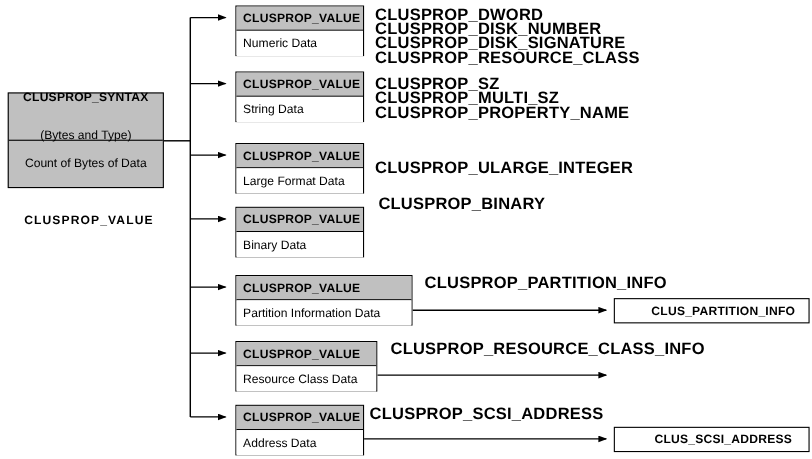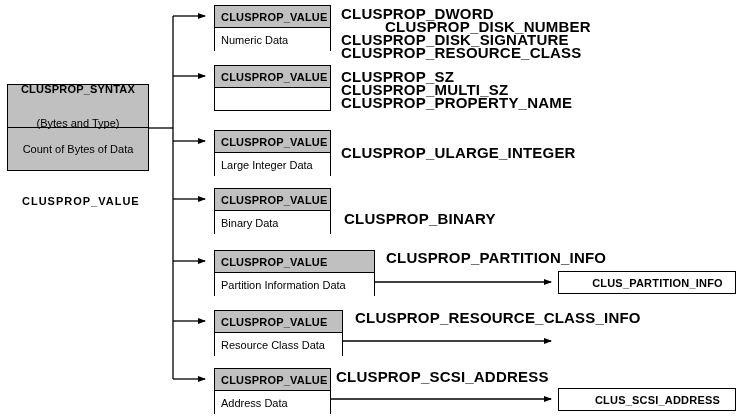--- a/index.html
+++ b/index.html
@@ -166,25 +166,26 @@
 
   <div class="caption" style="left:22px; top:195px;">CLUSPROP_VALUE</div>
 
   <div class="struct" style="left:214px; top:5px; width:117px; height:46px;">
     <div class="hdr" style="height:22px;">CLUSPROP_VALUE</div>
     <div class="body" style="height:23px;">Numeric Data</div>
   </div>
 
   <div class="struct" style="left:214px; top:65px; width:117px; height:46px;">
     <div class="hdr" style="height:22px;">CLUSPROP_VALUE</div>
+    <div class="body" style="height:23px;">String Data</div>
   </div>
 
   <div class="struct" style="left:214px; top:130px; width:117px; height:46px;">
     <div class="hdr" style="height:22px;">CLUSPROP_VALUE</div>
-    <div class="body" style="height:23px;">Large Integer Data</div>
+    <div class="body" style="height:23px;">Large Format Data</div>
   </div>
 
   <div class="struct" style="left:214px; top:188px; width:117px; height:46px;">
     <div class="hdr" style="height:22px;">CLUSPROP_VALUE</div>
     <div class="body" style="height:23px;">Binary Data</div>
   </div>
 
   <div class="struct" style="left:214px; top:250px; width:161px; height:46px;">
     <div class="hdr" style="height:22px;">CLUSPROP_VALUE</div>
     <div class="body" style="height:23px;">Partition Information Data</div>
@@ -194,31 +195,31 @@
     <div class="hdr" style="height:22px;">CLUSPROP_VALUE</div>
     <div class="body" style="height:23px;">Resource Class Data</div>
   </div>
 
   <div class="struct" style="left:214px; top:368px; width:117px; height:46px;">
     <div class="hdr" style="height:22px;">CLUSPROP_VALUE</div>
     <div class="body" style="height:23px;">Address Data</div>
   </div>
 
   <div class="tag" style="left:341px; top:7px;">CLUSPROP_DWORD</div>
-  <div class="tag" style="left:341px; top:20px;margin-left:44px;">CLUSPROP_DISK_NUMBER</div>
+  <div class="tag" style="left:341px; top:20px;">CLUSPROP_DISK_NUMBER</div>
   <div class="tag" style="left:341px; top:33px;">CLUSPROP_DISK_SIGNATURE</div>
   <div class="tag" style="left:341px; top:46px;">CLUSPROP_RESOURCE_CLASS</div>
 
   <div class="tag" style="left:341px; top:70px;">CLUSPROP_SZ</div>
   <div class="tag" style="left:341px; top:83px;">CLUSPROP_MULTI_SZ</div>
   <div class="tag" style="left:341px; top:96px;">CLUSPROP_PROPERTY_NAME</div>
 
   <div class="tag" style="left:341px; top:146px;">CLUSPROP_ULARGE_INTEGER</div>
 
-  <div class="tag" style="left:344px; top:212px;">CLUSPROP_BINARY</div>
+  <div class="tag" style="left:344px; top:179px;">CLUSPROP_BINARY</div>
 
   <div class="tag" style="left:355px; top:311px;">CLUSPROP_RESOURCE_CLASS_INFO</div>
 
   <div class="tag" style="left:386px; top:251px;">CLUSPROP_PARTITION_INFO</div>
 
   <div class="tag" style="left:336px; top:370px;">CLUSPROP_SCSI_ADDRESS</div>
 
   <div class="plainbox" style="left:558px; top:271px; width:178px; height:23px;">CLUS_PARTITION_INFO</div>
 
 

